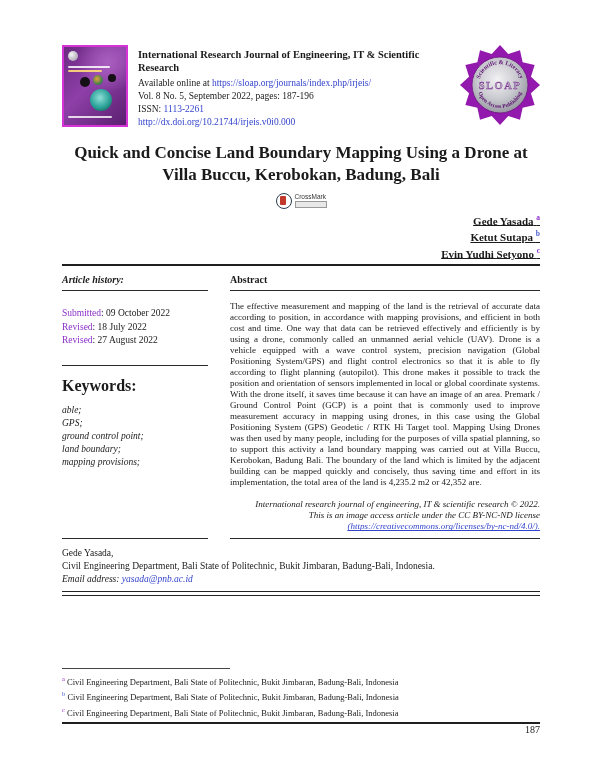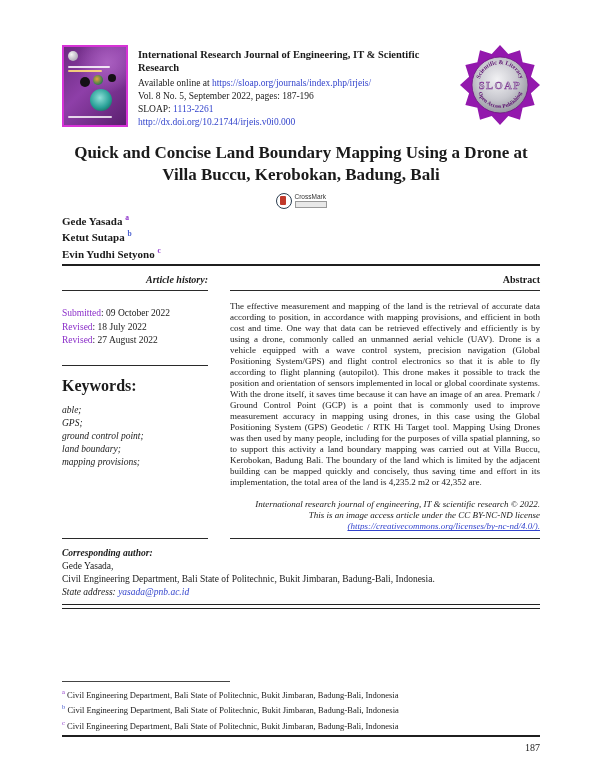--- a/index.html
+++ b/index.html
@@ -43,31 +43,31 @@
   .badge{width:80px;height:80px;flex:0 0 auto;margin-left:6px;}
 
   
   .article-title{font-size:17px;font-weight:bold;text-align:center;line-height:1.28;margin:13px 4px 0 4px;}
   .crossmark{display:flex;align-items:center;width:fit-content;margin:7px auto 0 auto;cursor:pointer;}
   .cm-circle{width:14px;height:14px;border:1.5px solid #2c3e50;border-radius:50%;position:relative;background:#fff;}
   .cm-circle .cm-rect{position:absolute;left:3.5px;top:2px;width:6px;height:9px;background:var(--crossmark-red);border-radius:1px;}
   .cm-texts{margin-left:3px;}
   .cm-label{font-size:6.5px;font-family:"Liberation Sans",sans-serif;color:#333;line-height:7px;}
   .cm-box{width:30px;height:5px;border:0.5px solid #999;background:#e8e8e8;margin-top:1px;}
-  .authors{text-align:left;font-size:11px;font-weight:bold;line-height:13px;margin-top:2px;}
+  .authors{text-align:right;font-size:11px;font-weight:bold;line-height:13px;margin-top:2px;text-decoration:underline;}
   .authors sup{font-size:7.5px;font-weight:bold;}
   .sup-purple{color:var(--sup-purple);}
   .sup-blue{color:var(--sup-blue);}
   .thick-rule{border-bottom:2.5px solid var(--rule-dark);margin-top:4px;}
 
   
   .columns{display:flex;align-items:stretch;margin-top:1px;}
   .col-left{width:146px;flex:0 0 auto;border-bottom:1.5px solid #2a2a2a;display:flex;flex-direction:column;}
   .col-right{flex:1 1 auto;margin-left:22px;border-bottom:1.5px solid #2a2a2a;padding-bottom:6px;}
-  .col-heading{font-size:10px;font-weight:bold;padding:7px 0 5px 0;border-bottom:1.5px solid #2a2a2a;text-align:right;}
+  .col-heading{font-size:10px;font-weight:bold;padding:7px 0 5px 0;border-bottom:1.5px solid #2a2a2a;}
   .col-heading.italic{font-style:italic;}
   .history{margin-top:16px;font-size:9.5px;line-height:13.5px;}
   .hist-label{color:var(--label-purple);}
   .left-rule{border-top:1.5px solid #2a2a2a;margin-top:17px;}
   .kw-heading{font-size:16px;font-weight:bold;margin-top:11px;}
   .keywords{font-style:italic;font-size:9.5px;line-height:13px;margin-top:9px;}
   .abstract-text{font-size:9px;line-height:11px;text-align:justify;margin-top:10px;}
   .license{font-size:9px;font-style:italic;text-align:right;line-height:11px;margin-top:11px;}
   .license .lnk{text-decoration:underline;margin-top:44px;}
 
@@ -76,21 +76,21 @@
   .corr-heading{font-weight:bold;font-style:italic;}
   .email-line{font-style:italic;}
   .double-rule{margin-top:5px;height:2.5px;border-top:1px solid #222;border-bottom:1px solid #222;}
 
   
   .footnote-block{margin-top:72px;}
   .fn-rule{width:168px;border-top:1.2px solid #444;}
   .footnotes{font-size:8.5px;line-height:11.5px;margin-top:4px;}
   .footnotes sup{font-size:6.5px;}
   .fn-thick{border-bottom:2px solid var(--rule-dark);margin-top:3px;}
-  .page-num{text-align:right;font-size:10px;margin-top:5px;}
+  .page-num{text-align:right;font-size:10px;}
 </style>
 </head>
 <body>
 
 <div class="content">
 
   <div class="header-row">
     <div class="cover">
       <div class="logo-dot"></div>
       <div class="tbar b1"></div>
@@ -99,21 +99,21 @@
       <div class="pl2"></div>
       <div class="gl1"></div>
       <div class="gl2"></div>
       <div class="b3"></div>
     </div>
 
     <div class="header-text">
       <div class="journal-title">International Research Journal of Engineering, IT &amp; Scientific Research</div>
       <div class="header-line"><span>Available online at </span><span class="lnk">https://sloap.org/journals/index.php/irjeis/</span></div>
       <div class="header-line">Vol. 8 No. 5, September 2022, pages: 187-196</div>
-      <div class="header-line"><span>SLOAP: </span><span class="lnk">1113-2261</span></div>
+      <div class="header-line"><span>ISSN: </span><span class="lnk">1113-2261</span></div>
       <div class="header-line"><span class="lnk">http://dx.doi.org/10.21744/irjeis.v0i0.000</span></div>
     </div>
 
     <svg class="badge" viewBox="0 0 80 80">
       <defs>
         <radialGradient id="silver" cx="45%" cy="40%" r="65%">
           <stop offset="0%" stop-color="#f2f2f4"></stop>
           <stop offset="55%" stop-color="#c8c8cf"></stop>
           <stop offset="100%" stop-color="#8f8f99"></stop>
         </radialGradient>
@@ -177,24 +177,23 @@
       <div class="abstract-text">The effective measurement and mapping of the land is the retrieval of accurate data according to position, in accordance with mapping provisions, and efficient in both cost and time. One way that data can be retrieved effectively and efficiently is by using a drone, commonly called an unmanned aerial vehicle (UAV). Drone is a vehicle equipped with a wave control system, precision navigation (Global Positioning System/GPS) and flight control electronics so that it is able to fly according to flight planning (autopilot). This drone makes it possible to track the position and orientation of sensors implemented in local or global coordinate systems. With the drone itself, it saves time because it can have an image of an area. Premark / Ground Control Point (GCP) is a point that is commonly used to improve measurement accuracy in mapping using drones, in this case using the Global Positioning System (GPS) Geodetic / RTK Hi Target tool. Mapping Using Drones was then used by many people, including for the purposes of villa spatial planning, so to support this activity a land boundary mapping was carried out at Villa Buccu, Kerobokan, Badung Bali. The boundary of the land which is limited by the adjacent building can be mapped quickly and concisely, thus saving time and effort in its implementation, the total area of the land is 4,235.2 m2 or 42,352 are.</div>
       <div class="license">
         <div>International research journal of engineering, IT &amp; scientific research © 2022.</div>
         <div>This is an image access article under the CC BY-NC-ND license</div>
         <div><span class="lnk">(https://creativecommons.org/licenses/by-nc-nd/4.0/).</span></div>
       </div>
     </div>
   </div>
 
   <div class="corresponding">
-    <div class="corr-heading">Corresponding author:</div>
     <div>Gede Yasada,</div>
     <div>Civil Engineering Department, Bali State of Politechnic, Bukit Jimbaran, Badung-Bali, Indonesia.</div>
-    <div class="email-line"><span>State address: </span><span class="lnk">yasada@pnb.ac.id</span></div>
+    <div class="email-line"><span>Email address: </span><span class="lnk">yasada@pnb.ac.id</span></div>
   </div>
   <div class="double-rule"></div>
 
   <div class="footnote-block">
     <div class="fn-rule"></div>
     <div class="footnotes">
       <div><sup class="sup-purple">a</sup> <span>Civil Engineering Department, Bali State of Politechnic, Bukit Jimbaran, Badung-Bali, Indonesia</span></div>
       <div><sup class="sup-blue">b</sup> <span>Civil Engineering Department, Bali State of Politechnic, Bukit Jimbaran, Badung-Bali, Indonesia</span></div>
       <div><sup class="sup-purple">c</sup> <span>Civil Engineering Department, Bali State of Politechnic, Bukit Jimbaran, Badung-Bali, Indonesia</span></div>
     </div>

